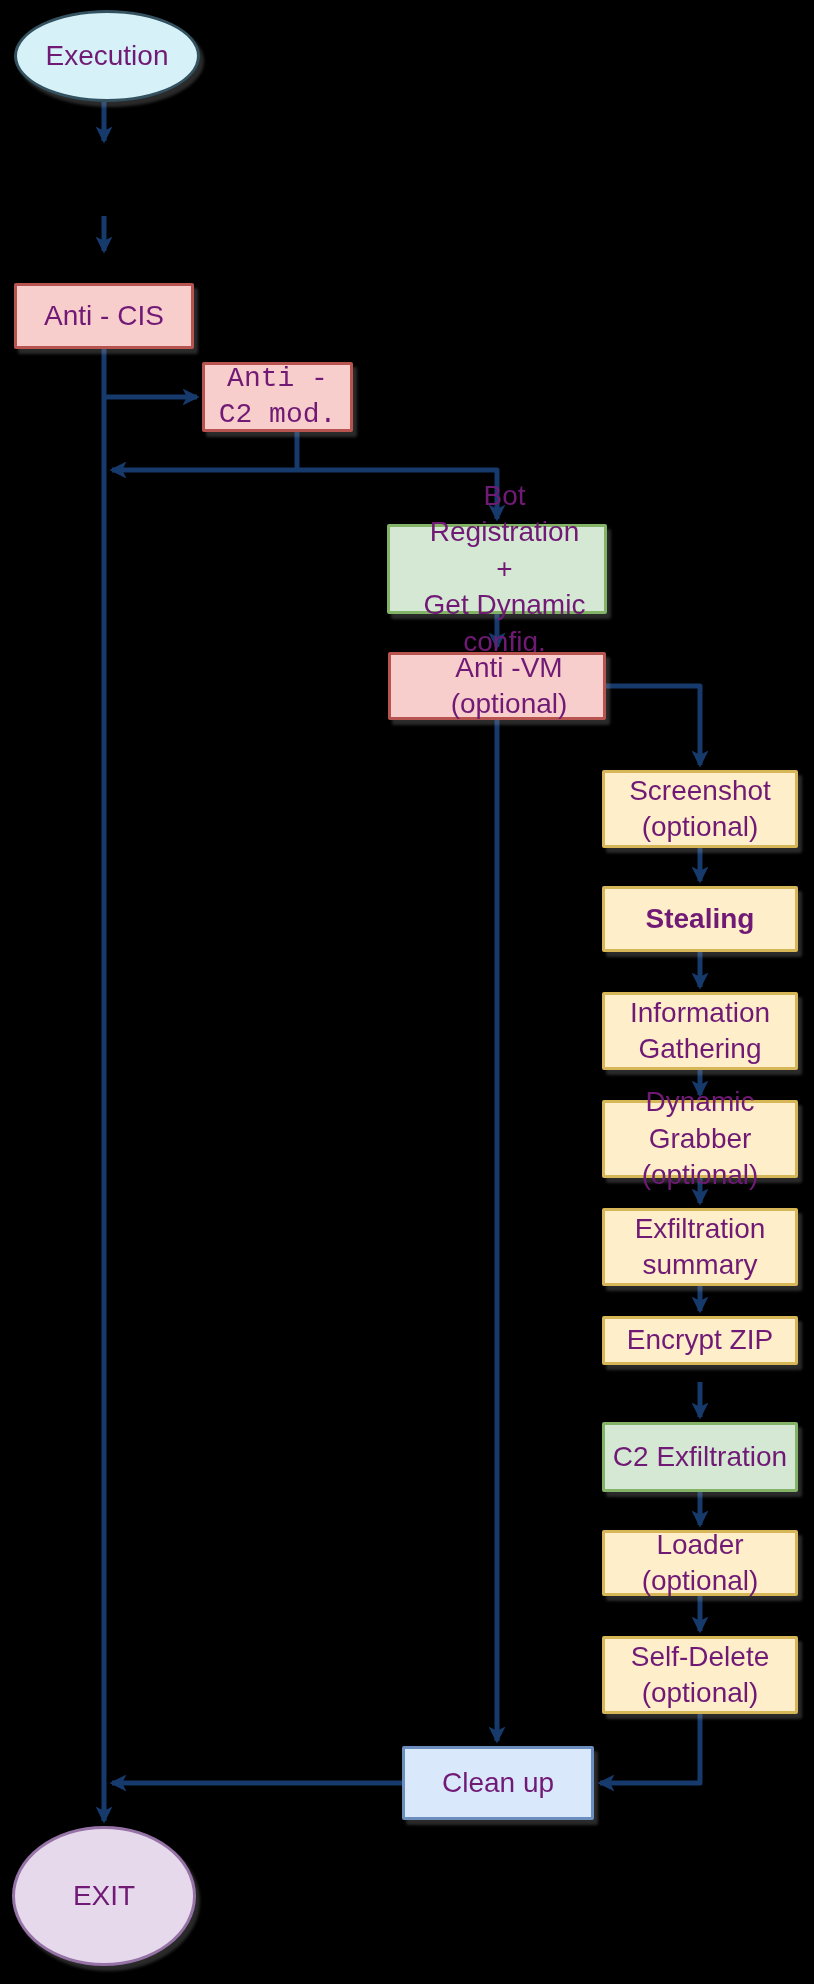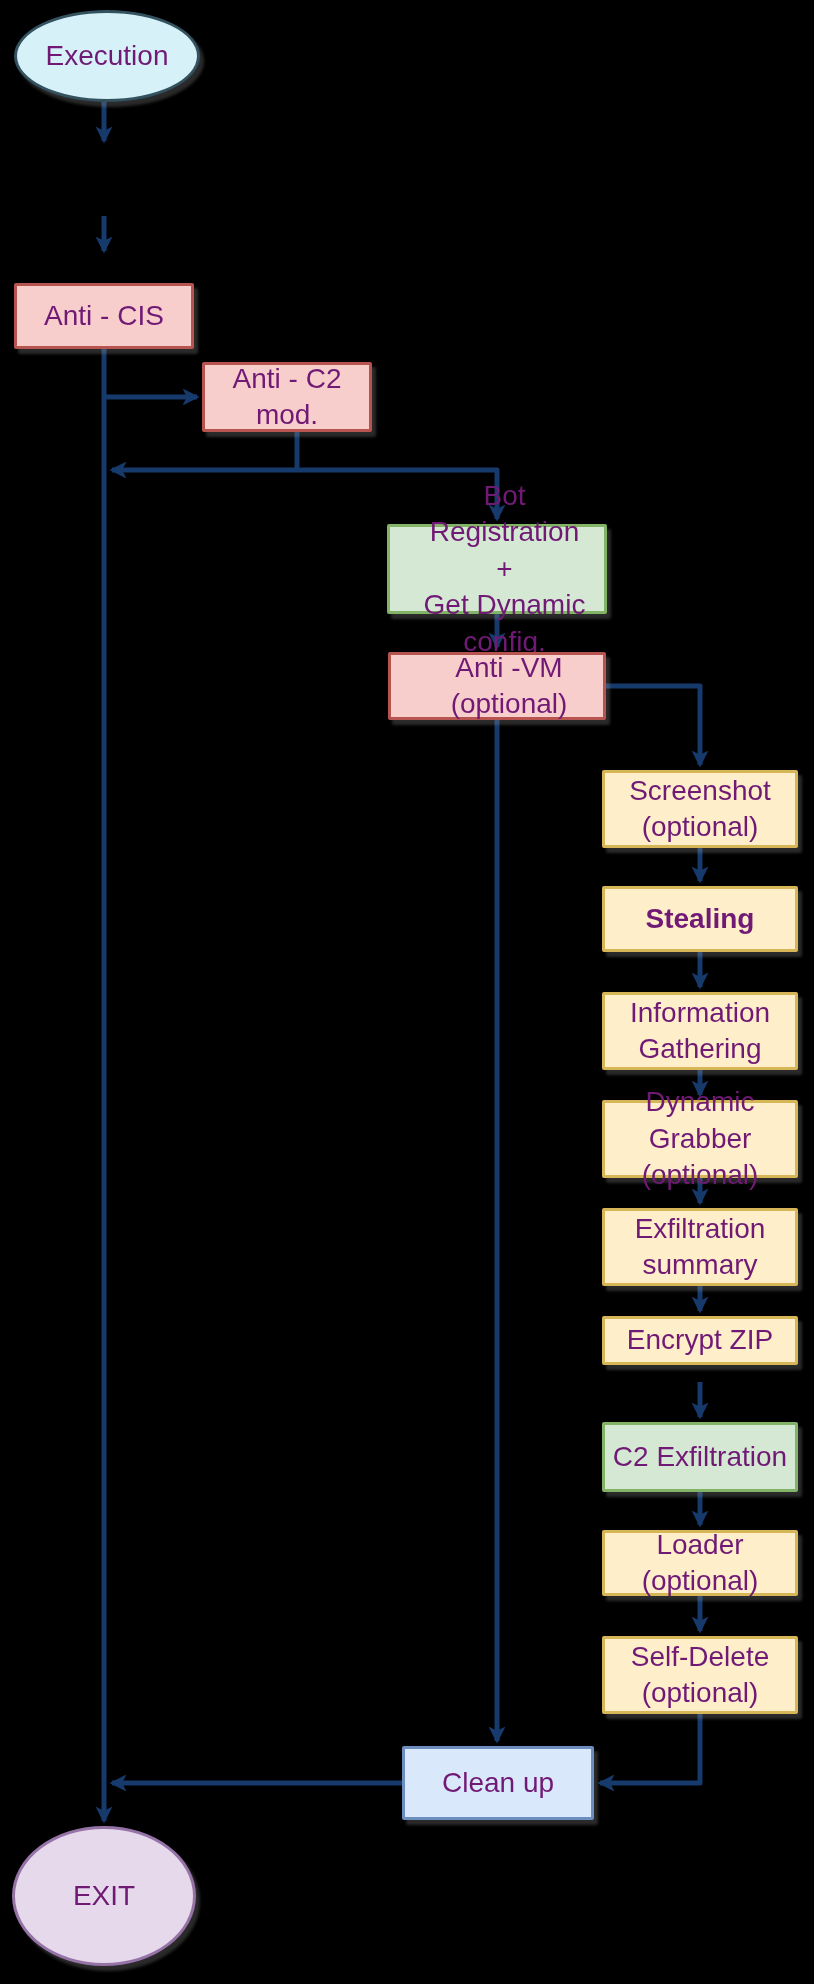--- a/index.html
+++ b/index.html
@@ -72,21 +72,21 @@
 
   <div class="node ellipse" style="left: 14px; top: 10px; width: 186px; height: 92px; background: rgb(214, 242, 248); border-color: rgb(51, 81, 94);">
     <span>Execution</span>
   </div>
 
 
   <div class="node rect" style="left: 14px; top: 256px; width: 180px; height: 66px; background: rgb(248, 206, 204); border-color: rgb(184, 84, 80); margin-top: 27px;">
     <span>Anti - CIS</span>
   </div>
 
-  <div class="node rect" style="left: 202px; top: 362px; width: 170px; height: 70px; background: rgb(248, 206, 204); border-color: rgb(184, 84, 80);">
+  <div class="node rect" style="left: 202px; top: 362px; width: 151px; height: 70px; background: rgb(248, 206, 204); border-color: rgb(184, 84, 80); font-family: Liberation Mono, monospace;">
     <span>Anti - C2 mod.</span>
   </div>
 
   <div class="node rect" style="left: 387px; top: 524px; width: 220px; height: 90px; background: rgb(213, 232, 212); border-color: rgb(130, 179, 102); padding-left: 15px;">
     <span>Bot Registration
 +
 Get Dynamic config.</span>
   </div>
 
   <div class="node rect" style="left: 388px; top: 652px; width: 218px; height: 68px; background: rgb(248, 206, 204); border-color: rgb(184, 84, 80); padding-left: 24px;">

